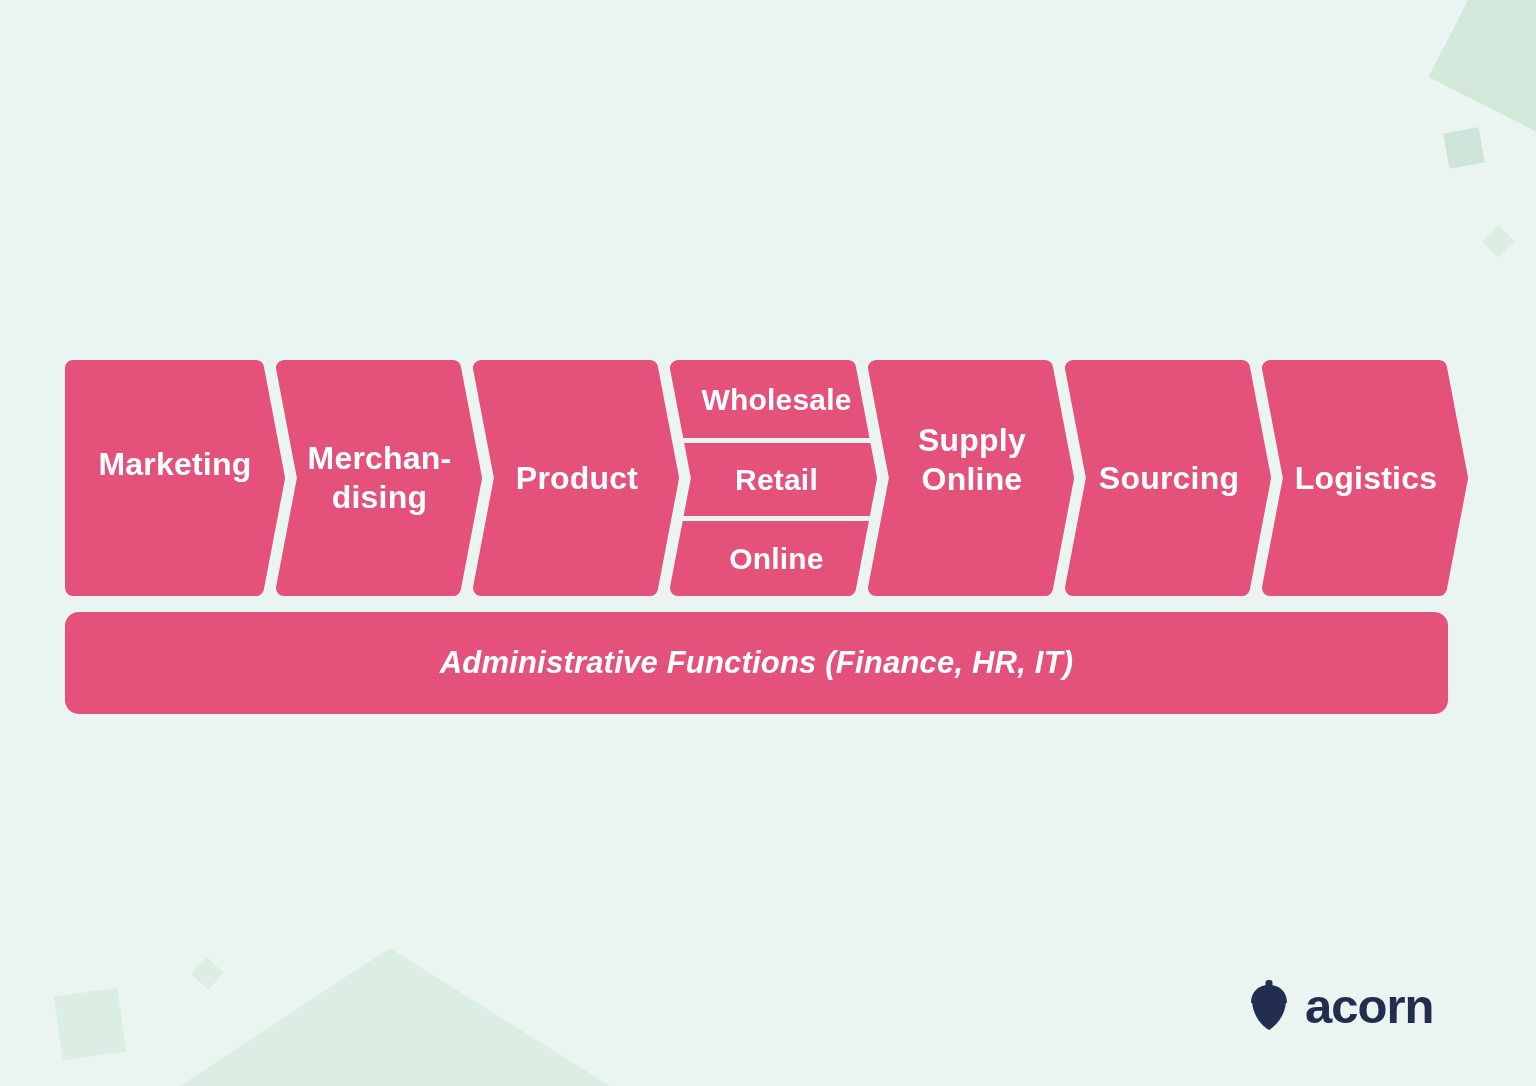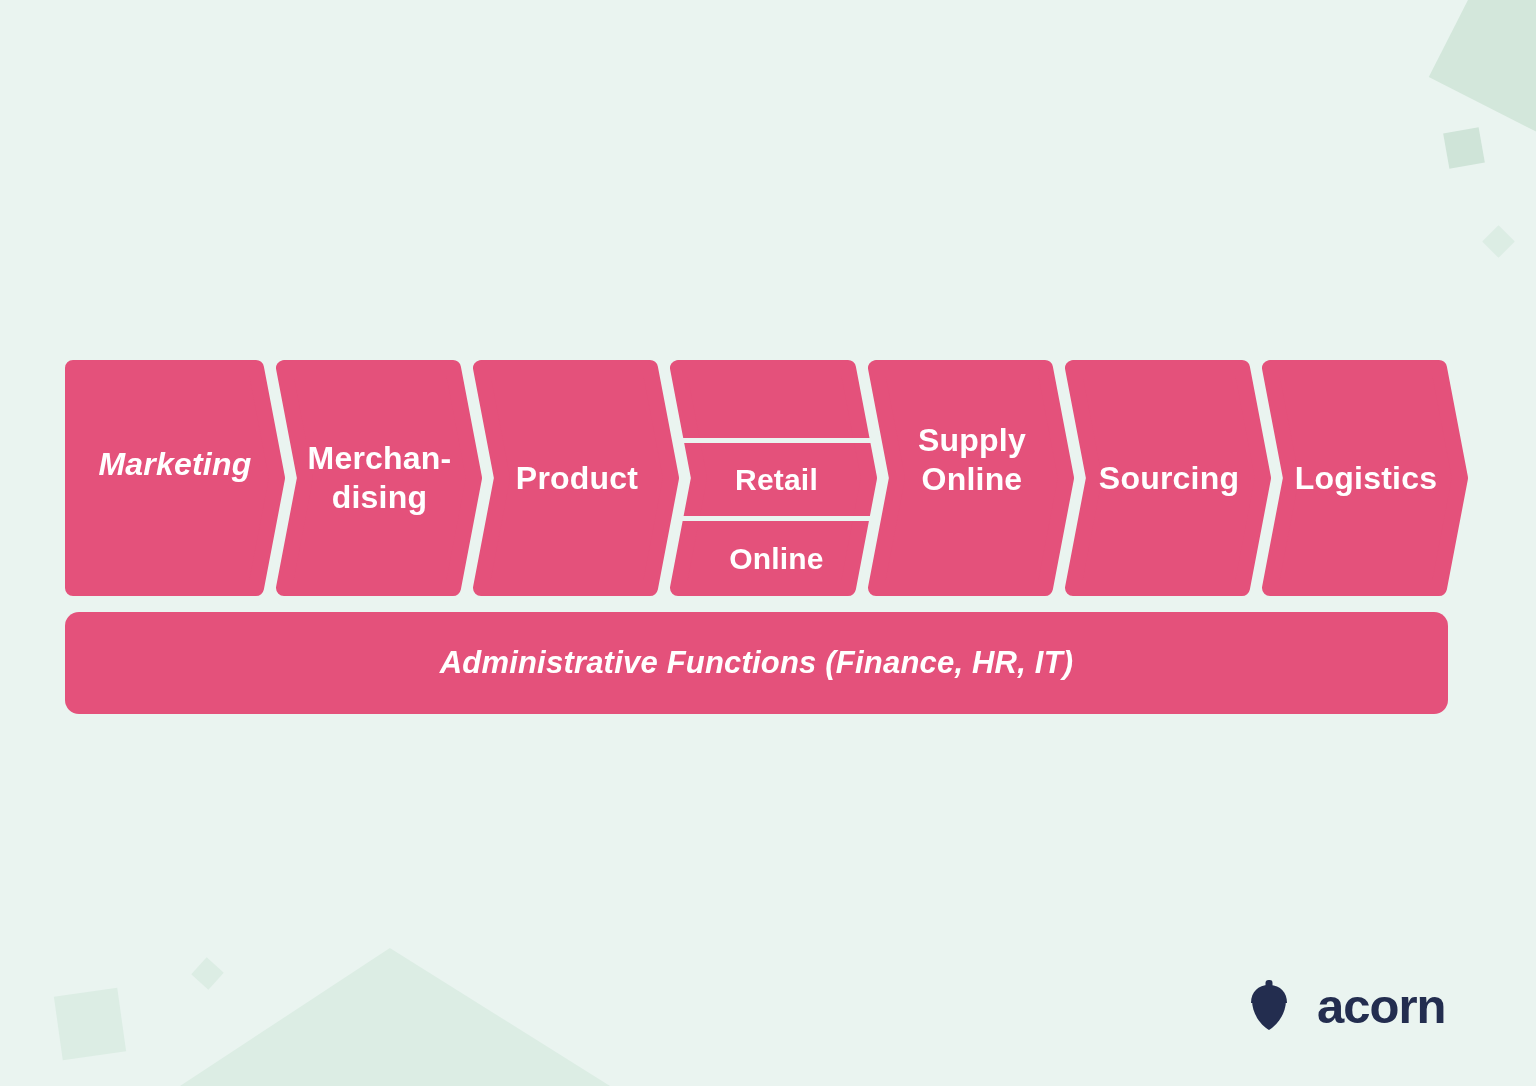--- a/index.html
+++ b/index.html
@@ -39,21 +39,21 @@
 
   .flow-label {
     position: absolute;
     display: flex; flex-direction: column;
     align-items: center; justify-content: center;
     text-align: center;
     color: var(--label-text);
     font-weight: bold; font-size: 32px; line-height: 39px;
     letter-spacing: 0.2px;
   }
-  .lbl-1 { left: 65px;   top: 360px; width: 220px; height: 208px; font-style: italic; }
+  .lbl-1 { left: 65px;   top: 360px; width: 220px; height: 208px; }
   .lbl-2 { left: 274px;  top: 360px; width: 211px; height: 236px; }
   .lbl-3 { left: 471px;  top: 360px; width: 212px; height: 236px; }
   .lbl-5 { left: 866px;  top: 360px; width: 212px; height: 199px; }
   .lbl-6 { left: 1063px; top: 360px; width: 212px; height: 236px; }
   .lbl-7 { left: 1260px; top: 360px; width: 212px; height: 236px; }
 
   .row-label { font-size: 30px; left: 676px; width: 201px; }
   .row-1 { top: 360px; height: 78px; }
   .row-2 { top: 443px; height: 73px; }
   .row-3 { top: 521px; height: 75px; }
@@ -63,21 +63,21 @@
     width: 1383px; height: 102px;
     background: var(--accent);
     border-radius: 14px;
     display: flex; align-items: center; justify-content: center;
     color: var(--label-text);
     font-weight: bold; font-size: 31px; letter-spacing: 0.2px; font-style: italic;
   }
 
   .brand-logo {
     position: absolute; left: 1249px; top: 979px;
-    display: flex; align-items: center; gap: 28px;
+    display: flex; align-items: center; gap: 16px;
   }
   .brand-logo svg { display: block; fill: var(--brand-navy); }
   .brand-name {
     color: var(--brand-navy);
     font-size: 49px; font-weight: bold; letter-spacing: -1px;
     line-height: 54px;
   }
 </style>
 </head>
 <body>
@@ -106,20 +106,23 @@
   <div class="flow-label lbl-1">
     <span>Marketing</span>
   </div>
   <div class="flow-label lbl-3">
     <span>Product</span>
   </div>
   <div class="flow-label lbl-2">
     <span>Merchan-</span>
     <span>dising</span>
   </div>
+  <div class="flow-label row-label row-1">
+    <span>Wholesale</span>
+  </div>
   <div class="flow-label row-label row-3">
     <span>Online</span>
   </div>
   <div class="flow-label row-label row-2">
     <span>Retail</span>
   </div>
   <div class="flow-label lbl-5">
     <span>Supply</span>
     <span>Online</span>
   </div>

